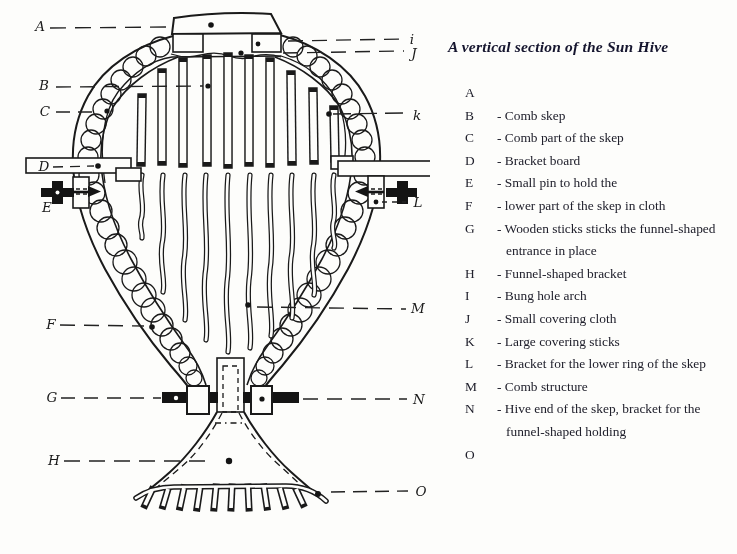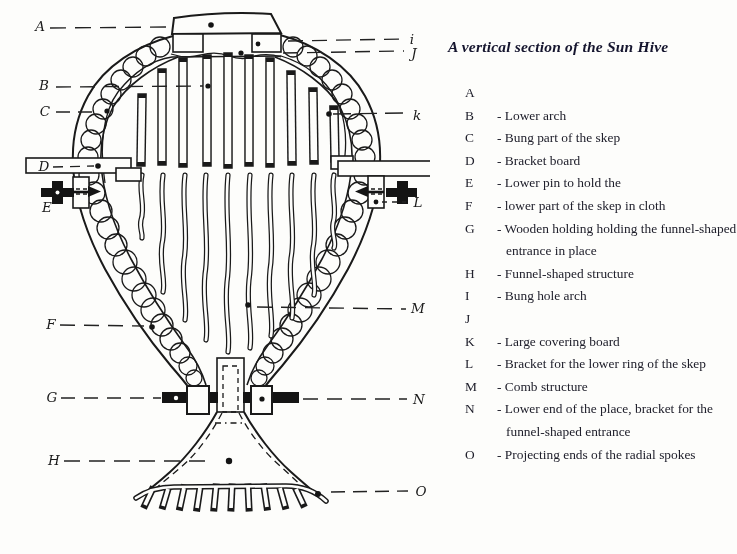--- a/index.html
+++ b/index.html
@@ -314,68 +314,68 @@
   </svg>
 
   <div class="legend">
     <div class="legend-title">A vertical section of the Sun Hive</div>
     <div class="legend-rows">
       <div class="lrow">
         <span class="lkey">A</span>
       </div>
       <div class="lrow">
         <span class="lkey">B</span>
-        <span class="ldesc"><span>- Lower arch</span></span>
+        <span class="ldesc"><span>- Comb skep</span></span>
       </div>
       <div class="lrow">
         <span class="lkey">C</span>
-        <span class="ldesc"><span>- Bung part of the skep</span></span>
+        <span class="ldesc"><span>- Comb part of the skep</span></span>
       </div>
       <div class="lrow">
         <span class="lkey">D</span>
         <span class="ldesc"><span>- Bracket board</span></span>
       </div>
       <div class="lrow">
         <span class="lkey">E</span>
-        <span class="ldesc"><span>- Lower pin to hold the</span></span>
+        <span class="ldesc"><span>- Small pin to hold the</span></span>
       </div>
       <div class="lrow">
         <span class="lkey">F</span>
         <span class="ldesc"><span>- lower part of the skep in cloth</span></span>
       </div>
       <div class="lrow">
         <span class="lkey">G</span>
-        <span class="ldesc"><span>- Wooden holding holding the funnel-shaped</span><span class="ldesc2">entrance in place</span></span>
+        <span class="ldesc"><span>- Wooden sticks sticks the funnel-shaped</span><span class="ldesc2">entrance in place</span></span>
       </div>
       <div class="lrow">
         <span class="lkey">H</span>
-        <span class="ldesc"><span>- Funnel-shaped structure</span></span>
+        <span class="ldesc"><span>- Funnel-shaped bracket</span></span>
       </div>
       <div class="lrow">
         <span class="lkey">I</span>
         <span class="ldesc"><span>- Bung hole arch</span></span>
       </div>
       <div class="lrow">
         <span class="lkey">J</span>
+        <span class="ldesc"><span>- Small covering cloth</span></span>
       </div>
       <div class="lrow">
         <span class="lkey">K</span>
-        <span class="ldesc"><span>- Large covering board</span></span>
+        <span class="ldesc"><span>- Large covering sticks</span></span>
       </div>
       <div class="lrow">
         <span class="lkey">L</span>
         <span class="ldesc"><span>- Bracket for the lower ring of the skep</span></span>
       </div>
       <div class="lrow">
         <span class="lkey">M</span>
         <span class="ldesc"><span>- Comb structure</span></span>
       </div>
       <div class="lrow">
         <span class="lkey">N</span>
-        <span class="ldesc"><span>- Lower end of the place, bracket for the</span><span class="ldesc2">funnel-shaped entrance</span></span>
+        <span class="ldesc"><span>- Hive end of the skep, bracket for the</span><span class="ldesc2">funnel-shaped holding</span></span>
       </div>
       <div class="lrow">
         <span class="lkey">O</span>
-        <span class="ldesc"><span>- Projecting ends of the radial spokes</span></span>
       </div>
     </div>
   </div>
 </div>
 
 </body></html>

